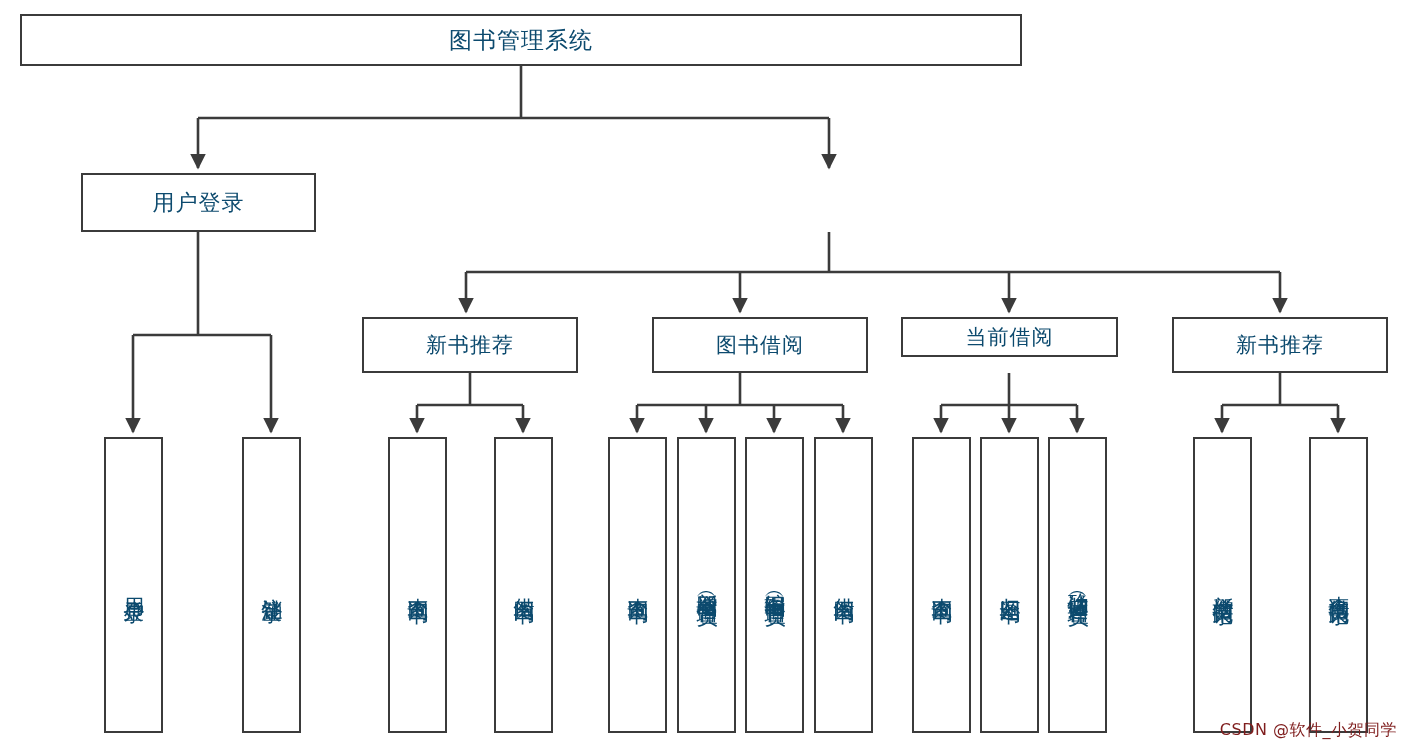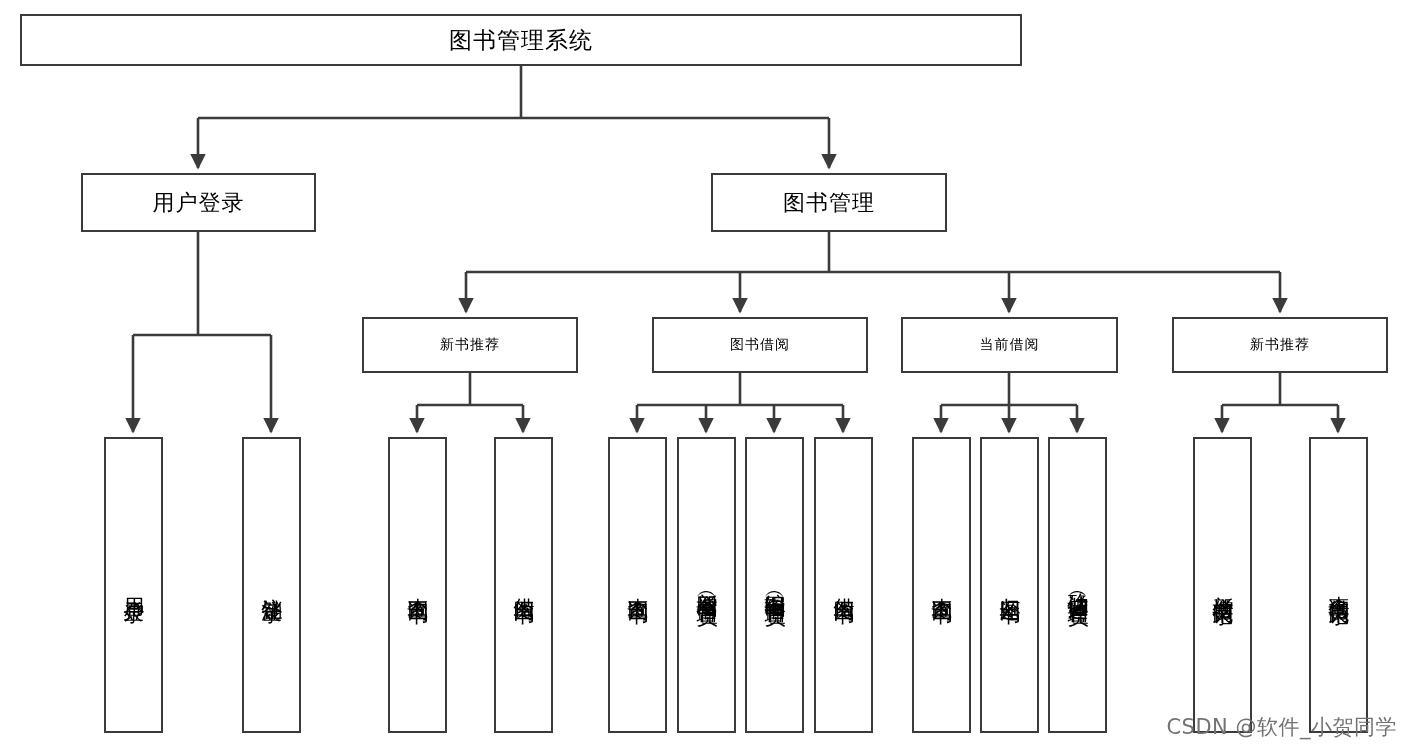--- a/index.html
+++ b/index.html
@@ -27,31 +27,31 @@
     pointer-events: none;
   }
   .node {
     position: absolute;
     box-sizing: border-box;
     background: #ffffff;
     border: 2px solid #3b3b3b;
     display: flex;
     align-items: center;
     justify-content: center;
-    color: #000000;
+    color: #0c4a6e;
     z-index: 2;
   }
   .node.root {
     font-size: 23px;
   }
   .node.level2 {
     font-size: 22px;
   }
   .node.level3 {
-    font-size: 14px;
+    font-size: 21px;
   }
   .node.leaf {
     font-size: 21px;
     padding: 8px 0;
     align-items: center;
     justify-content: center;
   }
   .vtext {
     writing-mode: vertical-rl;
     text-orientation: upright;
@@ -60,22 +60,22 @@
     white-space: nowrap;
   }
   .htext {
     white-space: nowrap;
     letter-spacing: 1px;
   }
   #watermark {
     position: absolute;
     right: 8px;
     bottom: 6px;
-    font-size: 21px;
-    color: #737373;
+    font-size: 16px;
+    color: #7f1d1d;
     letter-spacing: 0.5px;
     z-index: 5;
     white-space: nowrap;
   }
 </style>
 </head>
 <body>
 
 <div id="canvas">
 
@@ -129,31 +129,28 @@
     </g>
   </svg>
 
   <div class="node root" style="left:20px; top:14px; width:1002px; height:52px;">
     <span class="htext">图书管理系统</span>
   </div>
 
   <div class="node level2" style="left:81px; top:173px; width:235px; height:59px;">
     <span class="htext">用户登录</span>
   </div>
-  <div class="node level2" style="left:711px; top:173px; width:236px; height:59px;">
-    <span class="htext">图书管理</span>
-  </div>
 
   <div class="node level3" style="left:362px; top:317px; width:216px; height:56px;">
     <span class="htext">新书推荐</span>
   </div>
   <div class="node level3" style="left:632px; top:317px; width:216px; height:56px;margin-left:20px;">
     <span class="htext">图书借阅</span>
   </div>
-  <div class="node level3" style="left:901px; top:317px; width:217px; height:56px;">
+  <div class="node level3" style="left:901px; top:317px; width:217px; height:40px;">
     <span class="htext">当前借阅</span>
   </div>
   <div class="node level3" style="left:1172px; top:317px; width:216px; height:56px;">
     <span class="htext">新书推荐</span>
   </div>
 
   <div class="node leaf" style="left:104px; top:437px; width:59px; height:296px;">
     <span class="vtext">用户登录</span>
   </div>
   <div class="node leaf" style="left:242px; top:437px; width:59px; height:296px;">

